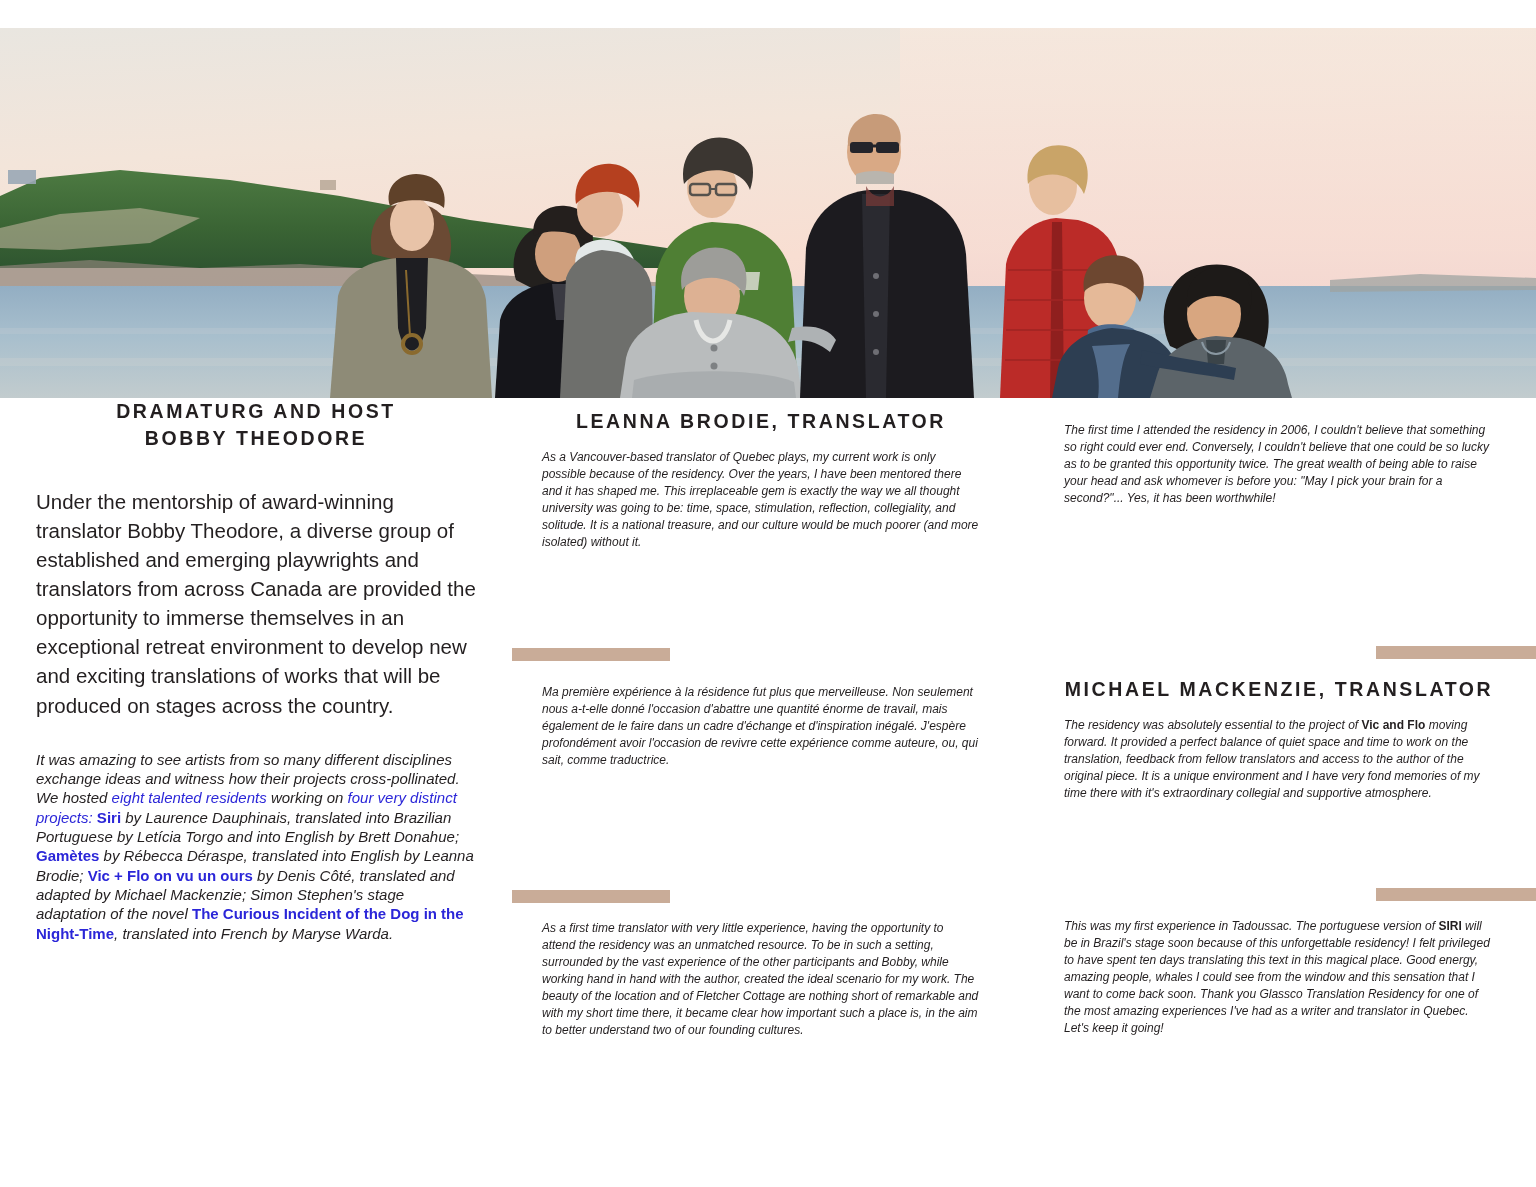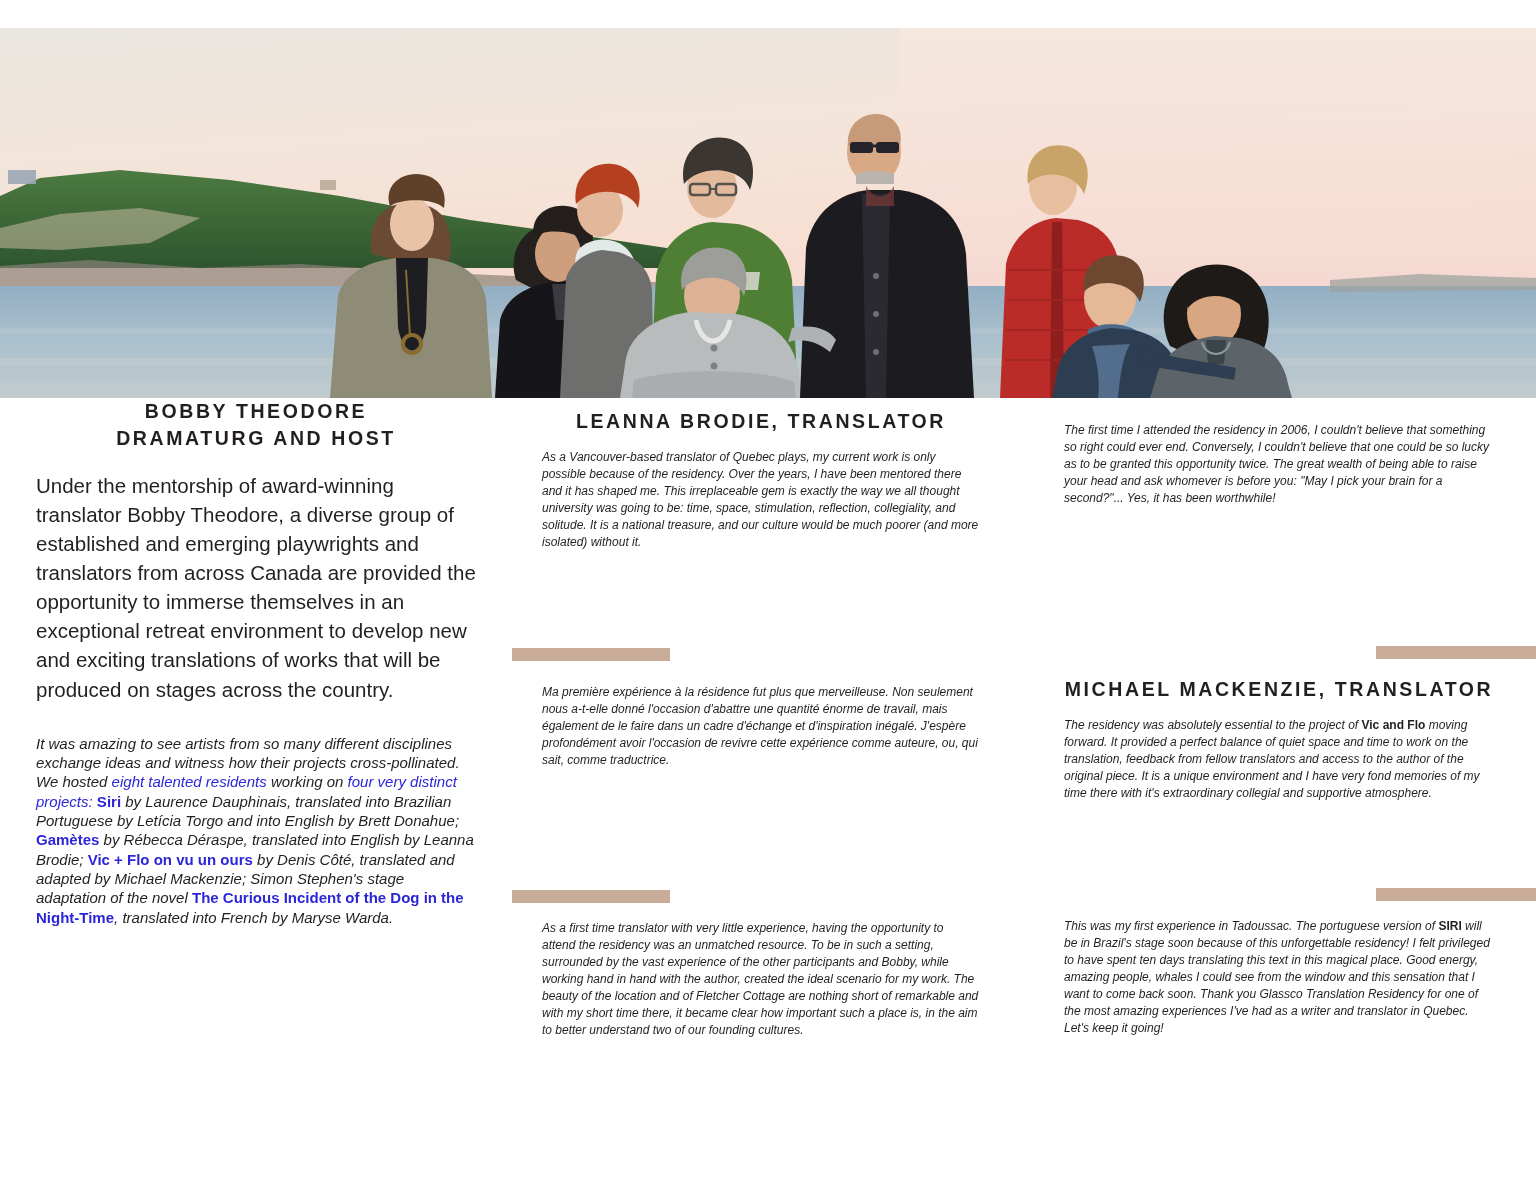--- a/index.html
+++ b/index.html
@@ -63,21 +63,21 @@
 
   
   p.body-text {
     font-size: 20.5px;
     line-height: 1.42;
     margin: 0;
     color: #231f20;
     font-weight: 400;
   }
   p.lead {
-    margin-top: 19px;
+    margin-top: 35px;
   }
   p.italic-note {
     font-style: italic;
     font-size: 15px;
     line-height: 1.29;
     margin-top: 30px;
   }
   .link-blue {
     color: #2b26d8;
   }
@@ -264,22 +264,22 @@
     <path d="M1142,322 C1176,330 1208,334 1236,340 L1234,352 C1200,346 1168,342 1140,336 Z" fill="#2d3e52"></path>
 
     <path d="M792,300 C812,296 828,300 836,312 L830,324 C816,312 800,310 788,314 Z" fill="#aeb2b4"></path>
   </svg>
 </div>
 
 <div class="columns">
 
   <div class="col col-left">
     <h2 class="section-title host-title">
+      <span class="line">DRAMATURG AND HOST</span>
       <span class="line">BOBBY THEODORE</span>
-      <span class="line">DRAMATURG AND HOST</span>
     </h2>
 
     <p class="body-text lead">Under the mentorship of award-winning translator Bobby Theodore, a diverse group of established and emerging playwrights and translators from across Canada are provided the opportunity to immerse themselves in an exceptional retreat environment to develop new and exciting translations of works that will be produced on stages across the country.</p>
 
     <p class="italic-note"><span>It was amazing to see artists from so many different disciplines exchange ideas and witness how their projects cross-pollinated. We hosted </span><span class="link-blue">eight talented residents</span><span> working on </span><span class="link-blue">four very distinct projects:</span><span class="link-blue upright"> Siri</span><span> by Laurence Dauphinais, translated into Brazilian Portuguese by Letícia Torgo and into English by Brett Donahue; </span><span class="link-blue upright">Gamètes</span><span> by Rébecca Déraspe, translated into English by Leanna Brodie; </span><span class="link-blue upright">Vic + Flo on vu un ours</span><span> by Denis Côté, translated and adapted by Michael Mackenzie; Simon Stephen's stage adaptation of the novel </span><span class="link-blue upright">The Curious Incident of the Dog in the Night-Time</span><span>, translated into French by Maryse Warda.</span></p>
   </div>
 
   <div class="col col-mid">
 
     <div class="sec mid-s1">

